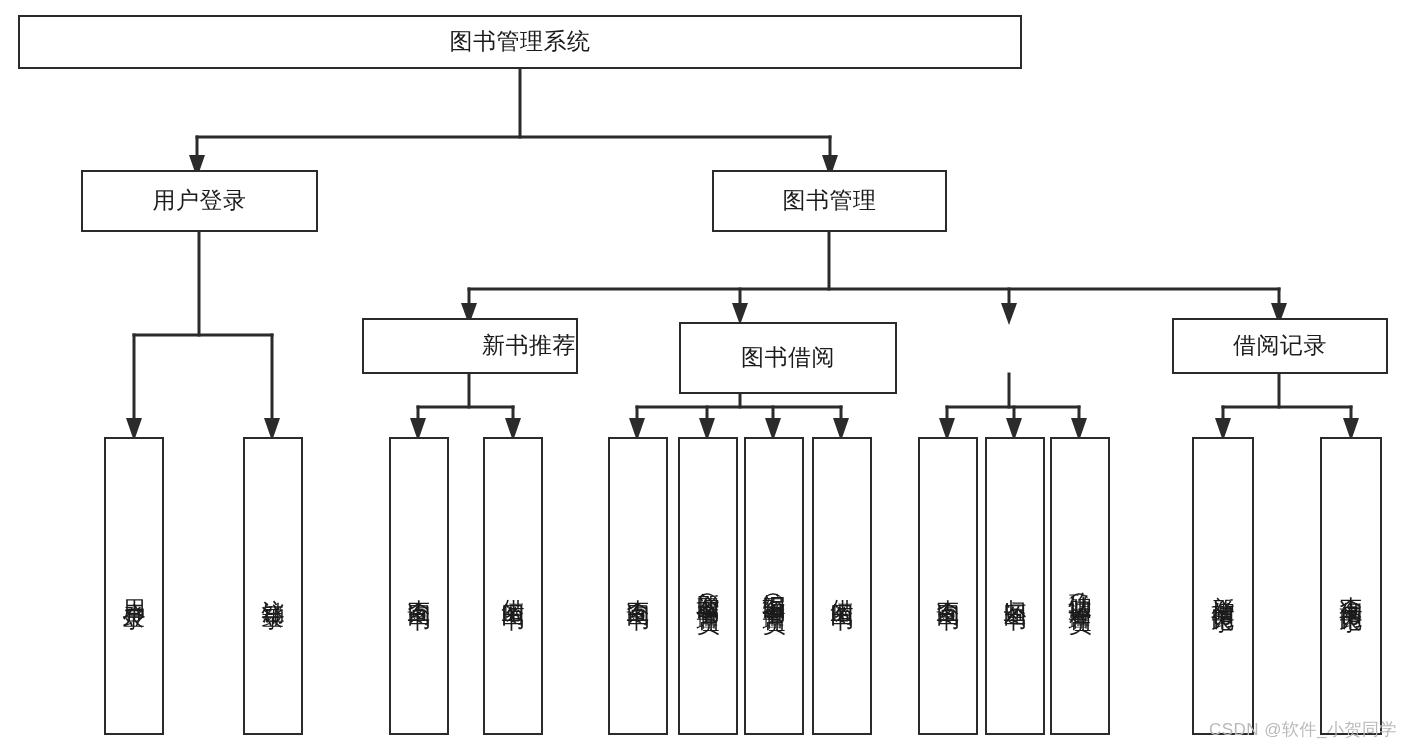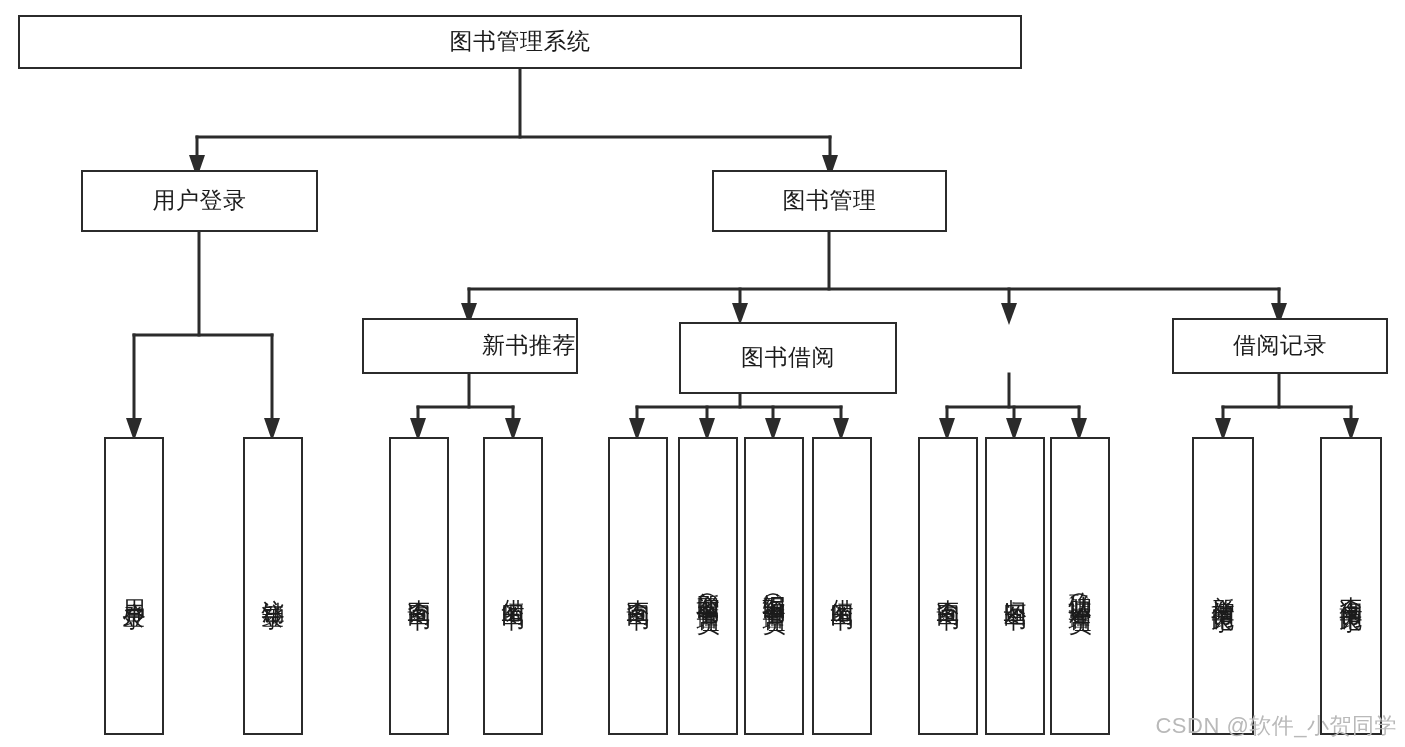--- a/index.html
+++ b/index.html
@@ -54,21 +54,21 @@
     color: #1b1b1b;
     line-height: 1.18;
     letter-spacing: 3px;
     text-align: center;
     max-height: 100%;
   }
   .watermark {
     position: absolute;
     right: 8px;
     bottom: 6px;
-    font-size: 22px;
+    font-size: 17px;
     color: #b9b9b9;
     white-space: nowrap;
     letter-spacing: 0.5px;
   }
 </style>
 </head>
 <body>
 
 <div id="diagram-root">
 

